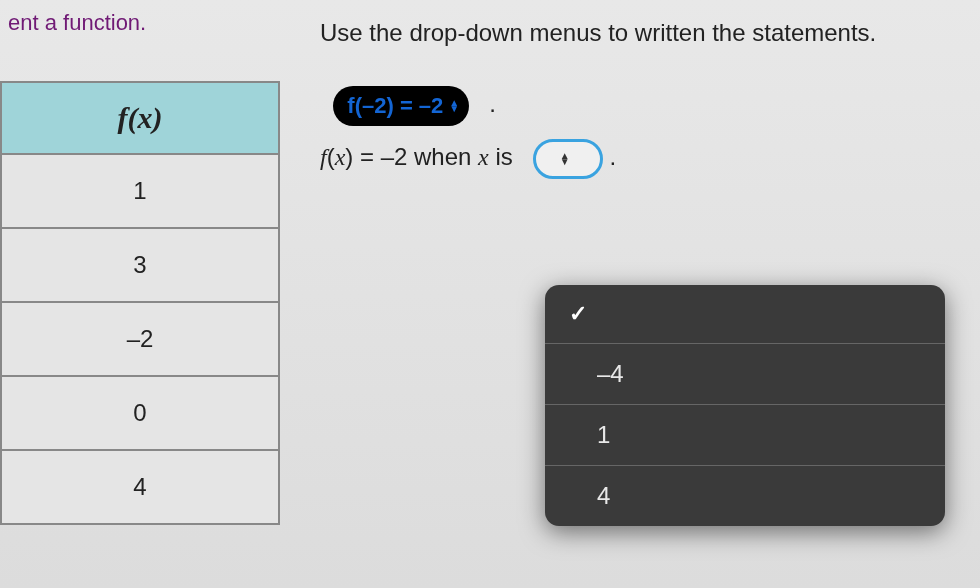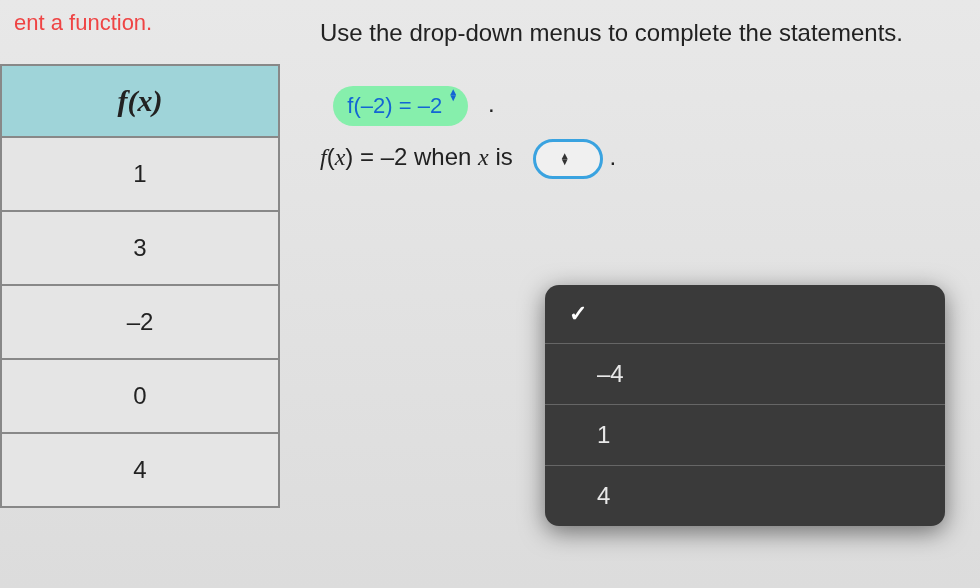--- a/index.html
+++ b/index.html
@@ -20,23 +20,23 @@
       display: flex;
       width: 100%;
       height: 100%;
     }
     .left-col {
       width: 280px;
       padding-top: 10px;
     }
     .header-text {
       font-size: 22px;
-      color: #ef4444;
-      padding-left: 14px;
-      margin-bottom: 28px;
+      color: #701a75;
+      padding-left: 8px;
+      margin-bottom: 45px;
       white-space: nowrap;
     }
     .func-table {
       border-collapse: collapse;
       width: 100%;
     }
     .func-table th {
       background: #9fd4d9;
       border: 2px solid #888;
       padding: 18px 0;
@@ -62,26 +62,26 @@
       color: #222;
     }
     .instruction {
       margin-bottom: 34px;
     }
     .statement {
       margin-bottom: 10px;
     }
     .dropdown-pill {
       display: inline-flex;
-      align-items: flex-start;
-      background: #86efac;
+      align-items: center;
+      background: #000000;
       border-radius: 20px;
       padding: 3px 10px 3px 14px;
       color: #1365d4;
-      font-weight: 400;
+      font-weight: 700;
       font-size: 22px;
       vertical-align: middle;
       cursor: pointer;
     }
     .dropdown-pill .caret {
       margin-left: 6px;
       display: inline-flex;
       flex-direction: column;
       line-height: 6px;
     }
@@ -177,21 +177,21 @@
             <td>0</td>
           </tr>
         <tr>
             <td>4</td>
           </tr>
       </tbody>
     </table>
   </div>
 
   <div class="right-col">
-    <div class="instruction">Use the drop-down menus to complete the statements.</div>
+    <div class="instruction">Use the drop-down menus to written the statements.</div>
 
     <div class="statement">
       <span>&nbsp;</span>
       <span class="dropdown-pill">
         <span>f(–2) = –2</span>
         <span class="caret">
           <span>▲</span>
             <span>▼</span>
         </span>
       </span>

